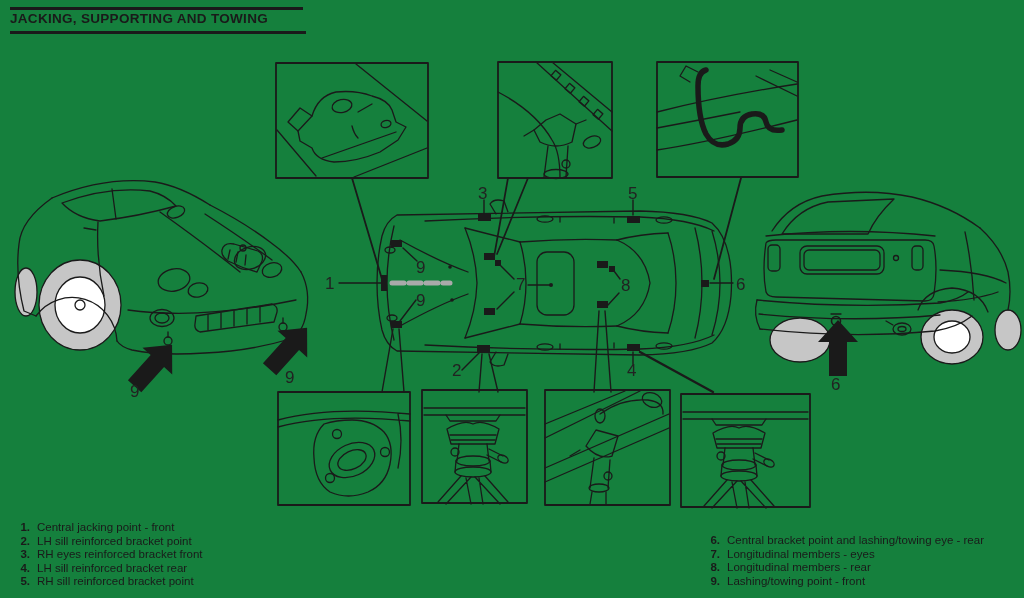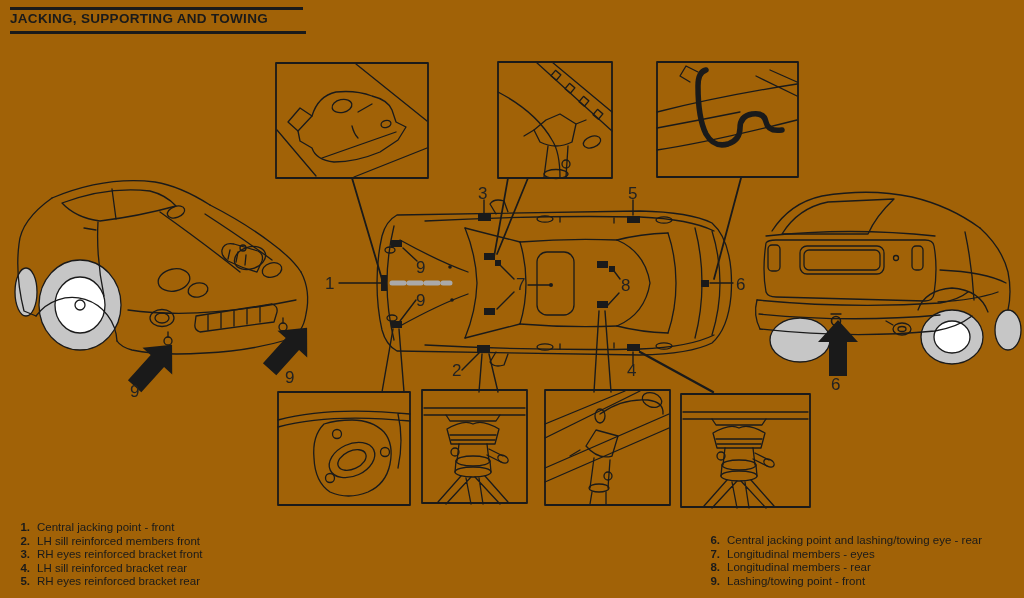--- a/index.html
+++ b/index.html
@@ -1,16 +1,16 @@
 <!DOCTYPE html>
 <html><head>
 <meta charset="utf-8">
 <style>
   html,body{margin:0;padding:0;background:#fff;}
-  #page{position:relative;width:1024px;height:598px;background:#a16207;overflow:hidden;
+  #page{position:relative;width:1024px;height:598px;background:#15803d;overflow:hidden;
         font-family:"Liberation Sans","DejaVu Sans",sans-serif;color:#1a1a1a;}
   .rule{position:absolute;left:10px;height:3px;background:#1a1a1a;}
   #title{position:absolute;left:10px;top:11px;font-size:13.5px;font-weight:bold;letter-spacing:.3px;color:#1a1a1a;white-space:nowrap;}
   svg{position:absolute;left:0;top:0;}
   .lbl{position:absolute;font-size:17px;color:#222;line-height:1;}
   .legend-col{position:absolute;font-size:11.5px;line-height:13.6px;}
   .lrow{display:flex;}
   .lnum{font-weight:bold;width:16px;text-align:right;margin-right:7px;flex:none;}
   .ltext{white-space:nowrap;}
 </style>
@@ -266,40 +266,40 @@
   <span class="lbl" style="left:130px;top:383px;">9</span>
   <span class="lbl" style="left:285px;top:369px;">9</span>
 
   <div class="legend-col" style="left:14px;top:521px;">
     <div class="lrow">
         <span class="lnum">1.</span>
         <span class="ltext">Central jacking point - front</span>
       </div>
     <div class="lrow">
         <span class="lnum">2.</span>
-        <span class="ltext">LH sill reinforced members front</span>
+        <span class="ltext">LH sill reinforced bracket point</span>
       </div>
     <div class="lrow">
         <span class="lnum">3.</span>
         <span class="ltext">RH eyes reinforced bracket front</span>
       </div>
     <div class="lrow">
         <span class="lnum">4.</span>
         <span class="ltext">LH sill reinforced bracket rear</span>
       </div>
     <div class="lrow">
         <span class="lnum">5.</span>
-        <span class="ltext">RH eyes reinforced bracket rear</span>
+        <span class="ltext">RH sill reinforced bracket point</span>
       </div>
   </div>
 
   <div class="legend-col" style="left:704px;top:534px;">
     <div class="lrow">
         <span class="lnum">6.</span>
-        <span class="ltext">Central jacking point and lashing/towing eye - rear</span>
+        <span class="ltext">Central bracket point and lashing/towing eye - rear</span>
       </div>
     <div class="lrow">
         <span class="lnum">7.</span>
         <span class="ltext">Longitudinal members - eyes</span>
       </div>
     <div class="lrow">
         <span class="lnum">8.</span>
         <span class="ltext">Longitudinal members - rear</span>
       </div>
     <div class="lrow">

